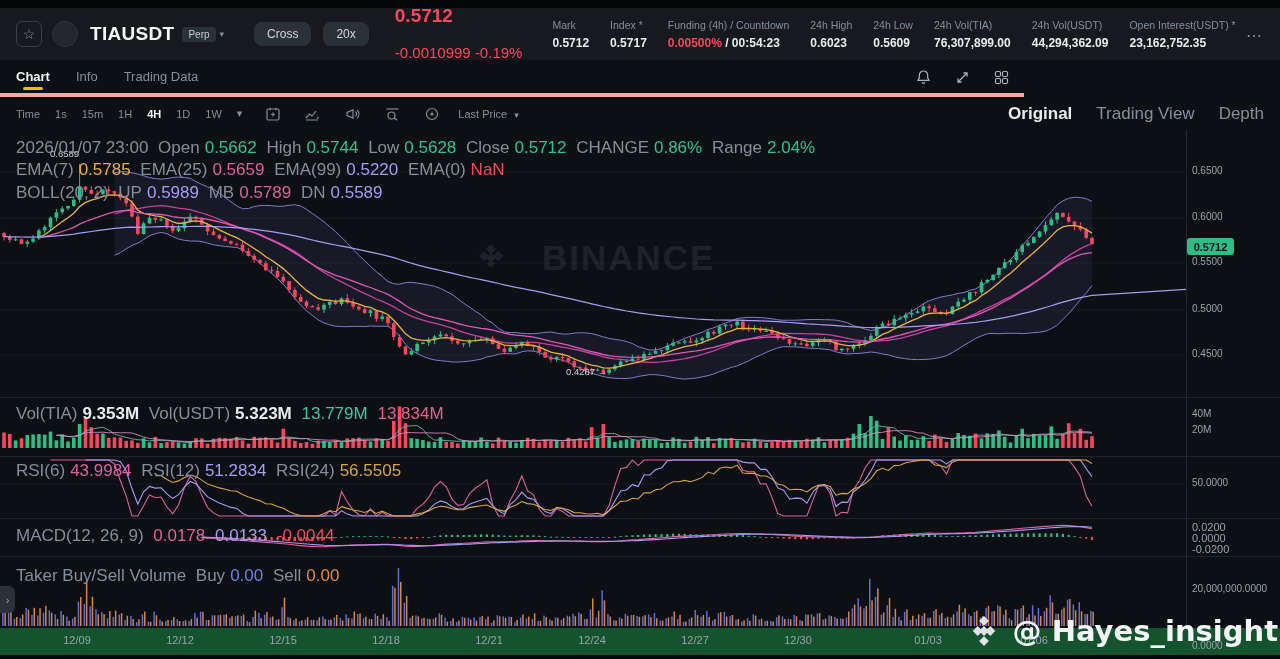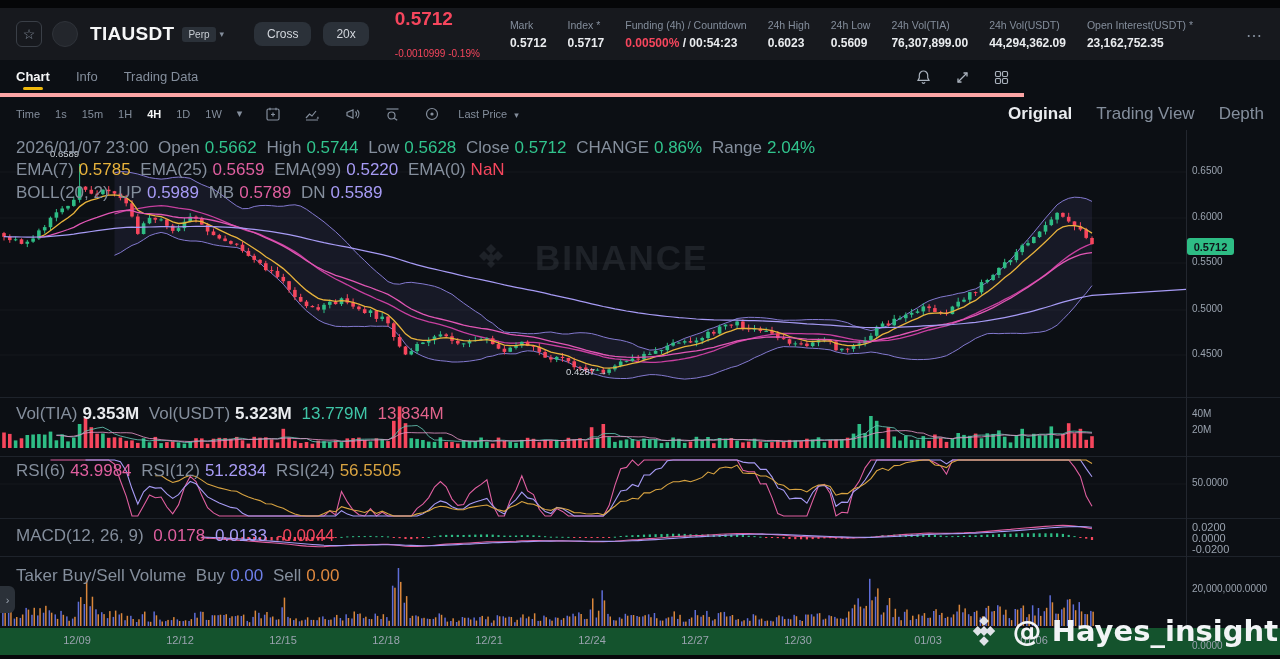--- a/index.html
+++ b/index.html
@@ -10,21 +10,21 @@
   .topstrip{position:absolute;left:0;top:0;width:1280px;height:8px;background:#050608}
   .header{position:absolute;left:0;top:8px;width:1280px;height:52px;background:#17191e;display:flex;align-items:center;padding:0 16px}
   .iconbtn{width:26px;height:26px;border:1px solid #3a3f47;border-radius:6px;display:flex;align-items:center;justify-content:center;color:#848e9c;font-size:14px;background:transparent}
   .coin{width:26px;height:26px;border-radius:50%;background:#23262c;border:1px solid #2f333a;margin-left:10px}
   .sym{font-size:19px;font-weight:bold;letter-spacing:.3px;margin-left:12px;color:#f5f6f7}
   .badge{background:#2b3139;color:#c7ccd3;font-size:10px;padding:2px 6px;border-radius:3px;margin-left:8px}
   .caret{color:#848e9c;font-size:9px;margin-left:4px}
   .hbtn{background:#2b3139;color:#d3d7dd;font-size:12px;padding:5px 13px;border-radius:8px;border:none;margin-left:12px}
   .pricecol{margin-left:26px;line-height:1.1}
   .bigprice{color:#f6465d;font-size:19px;font-weight:bold}
-  .subprice{color:#f6465d;font-size:10px;margin-top:18px}
+  .subprice{color:#f6465d;font-size:15px;margin-top:18px}
   .stats{display:flex;margin-left:30px;gap:21px}
   .stat .sl{color:#848e9c;font-size:10.5px;white-space:nowrap}
   .stat .sv{color:#eaecef;font-size:12px;font-weight:600;margin-top:5px;white-space:nowrap}
   .red{color:#f6465d}
   .more{position:absolute;right:16px;top:18px;color:#848e9c;font-size:16px;letter-spacing:2px}
   
   .tabbar{position:absolute;left:0;top:60px;width:1024px;height:37px;border-bottom:4px solid #fca5a5;display:flex;align-items:flex-start;padding:0 16px}
   .tab{font-size:13px;color:#848e9c;margin-right:26px;position:relative;height:100%;display:flex;align-items:center}
   .tab.active{color:#f5f6f7;font-weight:bold}
   .tab.active:after{content:"";position:absolute;left:50%;transform:translateX(-50%);bottom:3px;width:20px;height:3px;border-radius:2px;background:#f0b90b}
@@ -45,21 +45,21 @@
   .ovl span{margin-right:5px}
   .note{position:absolute;font-size:9.5px;color:#d0d5db;z-index:4}
   .axlab{position:absolute;left:1192px;font-size:10px;color:#9aa3af;z-index:4}
   .axlab.small{font-size:11px}
   .pricebadge{position:absolute;left:1187px;top:238px;width:47px;height:17px;background:#2ebd85;border-radius:3px;color:#10141a;font-size:11px;font-weight:bold;display:flex;align-items:center;justify-content:center;z-index:4}
   .divh{position:absolute;left:0;width:1280px;height:1px;background:#1e232b;z-index:3}
   .divv{position:absolute;left:1186px;top:130px;width:1px;height:498px;background:#23272f;z-index:3}
   .xaxis{position:absolute;left:0;top:628px;width:1280px;height:27px;background:#14532d;z-index:2}
   .xdate{position:absolute;top:6px;transform:translateX(-50%);font-size:11px;color:#9aa3af}
   .botedge{position:absolute;left:0;top:655px;width:1280px;height:4px;background:#07080b}
-  .cwm{position:absolute;left:470px;top:237px;display:flex;align-items:center;gap:23px;z-index:1;opacity:.14}
+  .cwm{position:absolute;left:470px;top:237px;display:flex;align-items:center;gap:30px;z-index:1;opacity:.14}
   .cwm .t{font-size:35px;font-weight:bold;color:#8a939f;letter-spacing:2px}
   .leftpull{position:absolute;left:0;top:586px;width:15px;height:27px;background:#2b3139;border-radius:0 6px 6px 0;display:flex;align-items:center;justify-content:center;color:#9aa3af;font-size:11px;z-index:6}
   .wm{position:absolute;right:2px;top:612px;display:flex;align-items:center;gap:10px;z-index:8}
   .wm .wt{font-family:"DejaVu Sans",sans-serif;font-size:29px;font-weight:bold;color:#f2f4f6;white-space:nowrap}
   svg.plot{position:absolute;left:0;top:0;z-index:1;pointer-events:none}
 </style>
 </head>
 <body>
 
 <div class="screen">

